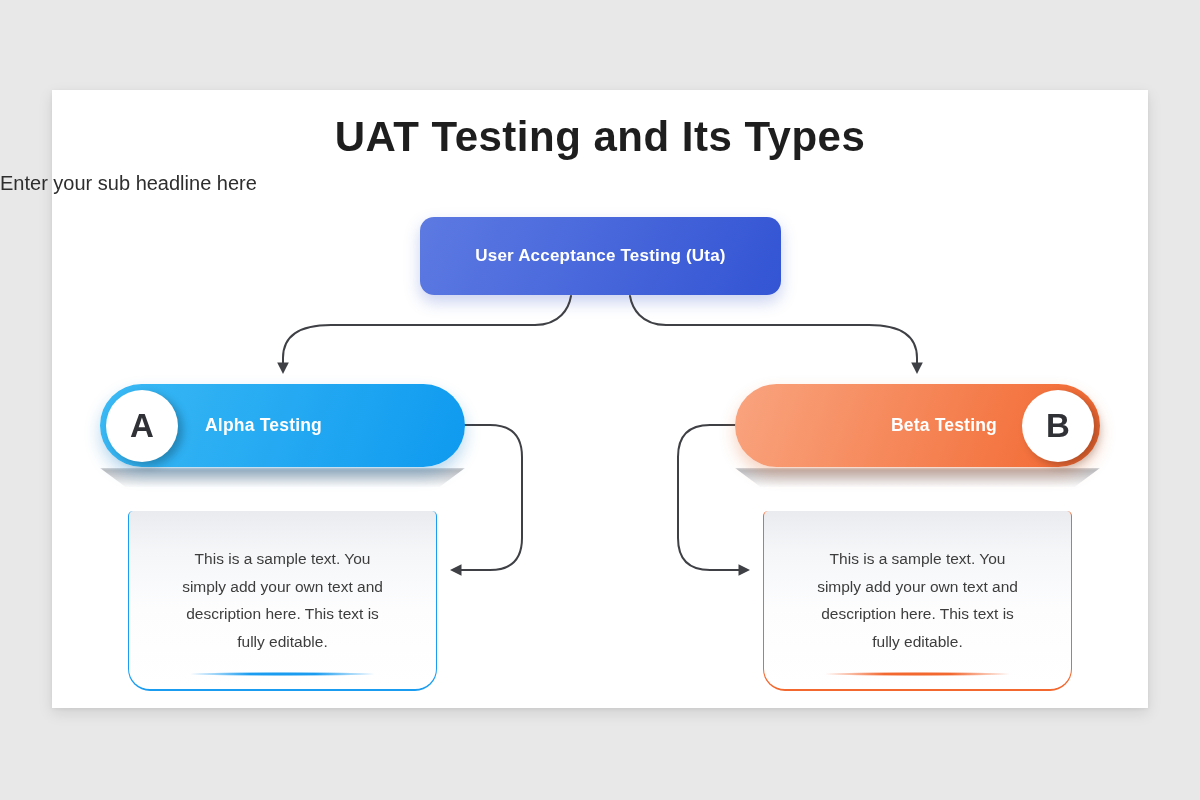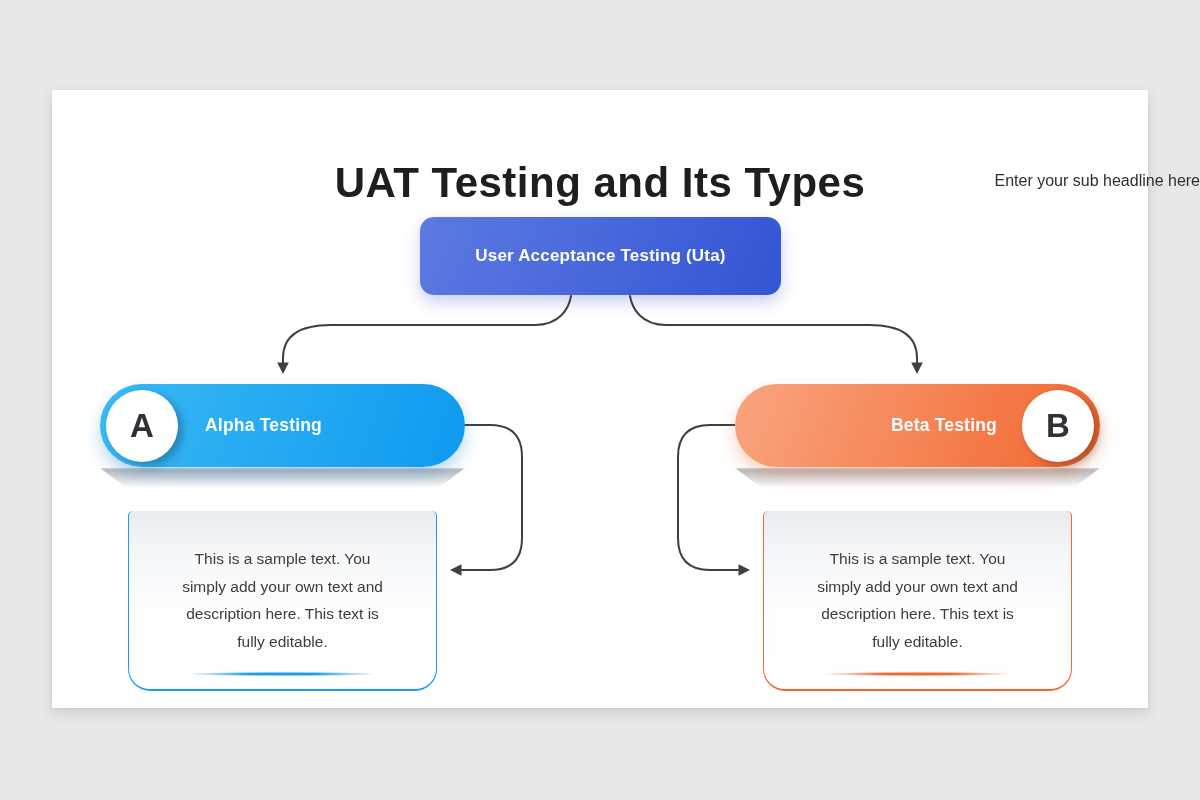--- a/index.html
+++ b/index.html
@@ -10,25 +10,25 @@
     position: relative;
   }
   .canvas {
     position: absolute; left: 52px; top: 90px; width: 1096px; height: 618px;
     background: var(--canvas-bg, #fff);
     box-shadow: 0 5px 14px rgba(0,0,0,0.10), 0 1px 4px rgba(0,0,0,0.06);
   }
   .title {
     position: absolute; left: 0; top: 113px; width: 1200px;
     text-align: center; font-size: 42px; font-weight: 600;
-    letter-spacing: 0.5px; color: var(--title-color, #1e1e1e); margin-top: 46px;
+    letter-spacing: 0.5px; color: var(--title-color, #1e1e1e);
   }
   .subtitle {
     position: absolute; left: 0; top: 172px; width: 1200px;
-    text-align: right; font-size: 16px; color: var(--subtitle-color, #2e2e2e);
+    text-align: left; font-size: 20px; color: var(--subtitle-color, #2e2e2e);
   }
   .root-node {
     position: absolute; left: 420px; top: 217px; width: 361px; height: 78px;
     border-radius: 14px;
     background: linear-gradient(115deg, var(--root-grad-start, #5d7ae2), var(--root-grad-end, #3354d4));
     box-shadow: 0 7px 16px rgba(62, 90, 200, 0.28);
     display: flex; align-items: center; justify-content: center;
   }
   .root-node .node-label { font-size: 17px; font-weight: 700; color: var(--node-label, #fff); letter-spacing: 0.2px; text-align: center; }
 

